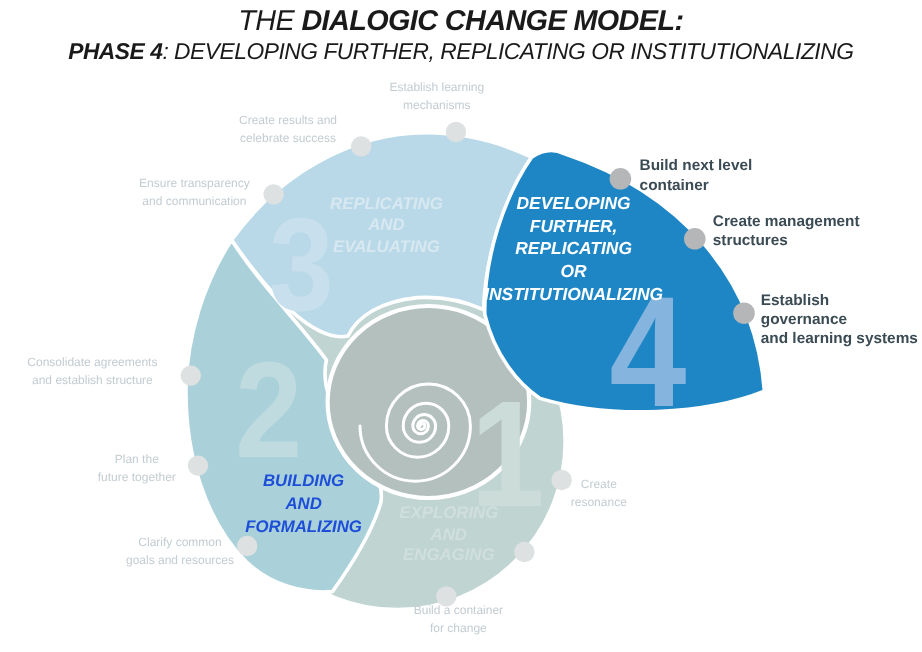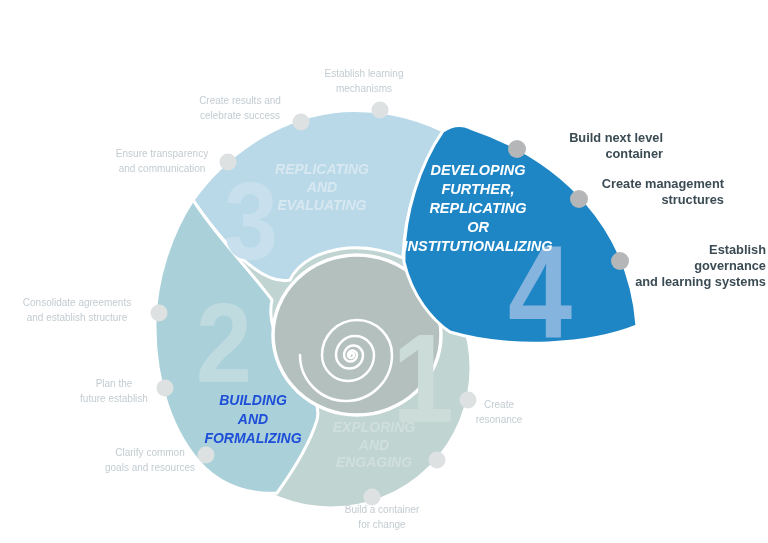--- a/index.html
+++ b/index.html
@@ -30,21 +30,21 @@
   
   .phasename{font-weight:700;font-style:italic;text-align:center;}
   .p1{left:289px;top:419px;width:170px;font-size:14px;line-height:17.5px;color:#d0dfdc;}
   .p2{left:168px;top:391px;width:170px;font-size:14px;line-height:19px;color:#1d4ed8;}
   .p3{left:237px;top:160px;width:170px;font-size:14px;line-height:18px;color:#d7e8f1;}
   .p4{left:393px;top:161px;width:170px;font-size:14.5px;line-height:19px;color:#ffffff;}
 
   
   .step{font-size:10px;line-height:14.5px;}
   .faded{color:#c3ccd1;text-align:center;width:140px;}
-  .dark{color:#3b4b54;font-weight:600;text-align:right;font-size:12.8px;line-height:16px;}
+  .dark{color:#3b4b54;font-weight:600;text-align:left;font-size:12.8px;line-height:16px;}
 
   .s-learn{left:294px;top:67px;}
   .s-results{left:170px;top:94px;}
   .s-transp{left:92px;top:147px;}
   .s-consol{left:7px;top:296px;}
   .s-plan{left:44px;top:377px;}
   .s-clarify{left:80px;top:446px;}
   .s-buildc{left:312px;top:503px;}
   .s-underst{left:450px;top:452px;width:120px;text-align:left;}
   .s-reson{left:429px;top:398px;}
@@ -91,20 +91,24 @@
     <circle cx="206" cy="455" r="8.5" fill="#dee1e1"></circle>
     <circle cx="372" cy="497" r="8.5" fill="#dee1e1"></circle>
     <circle cx="437" cy="460" r="8.5" fill="#dee1e1"></circle>
     <circle cx="468" cy="400" r="8.5" fill="#dee1e1"></circle>
 
     <circle cx="517" cy="149" r="9" fill="#b4b6b8"></circle>
     <circle cx="579" cy="199" r="9" fill="#b4b6b8"></circle>
     <circle cx="620" cy="261" r="9" fill="#b4b6b8"></circle>
   </svg>
 
+  <div class="header">
+    <div class="t1"><span class="light">THE </span><span class="bold">DIALOGIC CHANGE MODEL:</span></div>
+    <div class="t2"><span class="bold">PHASE 4</span><span class="light">: DEVELOPING FURTHER, REPLICATING OR INSTITUTIONALIZING</span></div>
+  </div>
 
   <div class="abs numeral n1">1</div>
   <div class="abs numeral n2">2</div>
   <div class="abs numeral n3">3</div>
   <div class="abs numeral n4">4</div>
 
   <div class="abs phasename p1">EXPLORING
 AND
 ENGAGING</div>
   <div class="abs phasename p2">BUILDING
@@ -121,21 +125,21 @@
 
   <div class="abs step faded s-learn">Establish learning
 mechanisms</div>
   <div class="abs step faded s-results">Create results and
 celebrate success</div>
   <div class="abs step faded s-transp">Ensure transparency
 and communication</div>
   <div class="abs step faded s-consol">Consolidate agreements
 and establish structure</div>
   <div class="abs step faded s-plan">Plan the
-future establish</div>
+future together</div>
   <div class="abs step faded s-clarify">Clarify common
 goals and resources</div>
   <div class="abs step faded s-buildc">Build a container
 for change</div>
   <div class="abs step faded s-reson">Create
 resonance</div>
 
   <div class="abs step dark s-nextlevel">Build next level
 container</div>
   <div class="abs step dark s-mgmt">Create management

